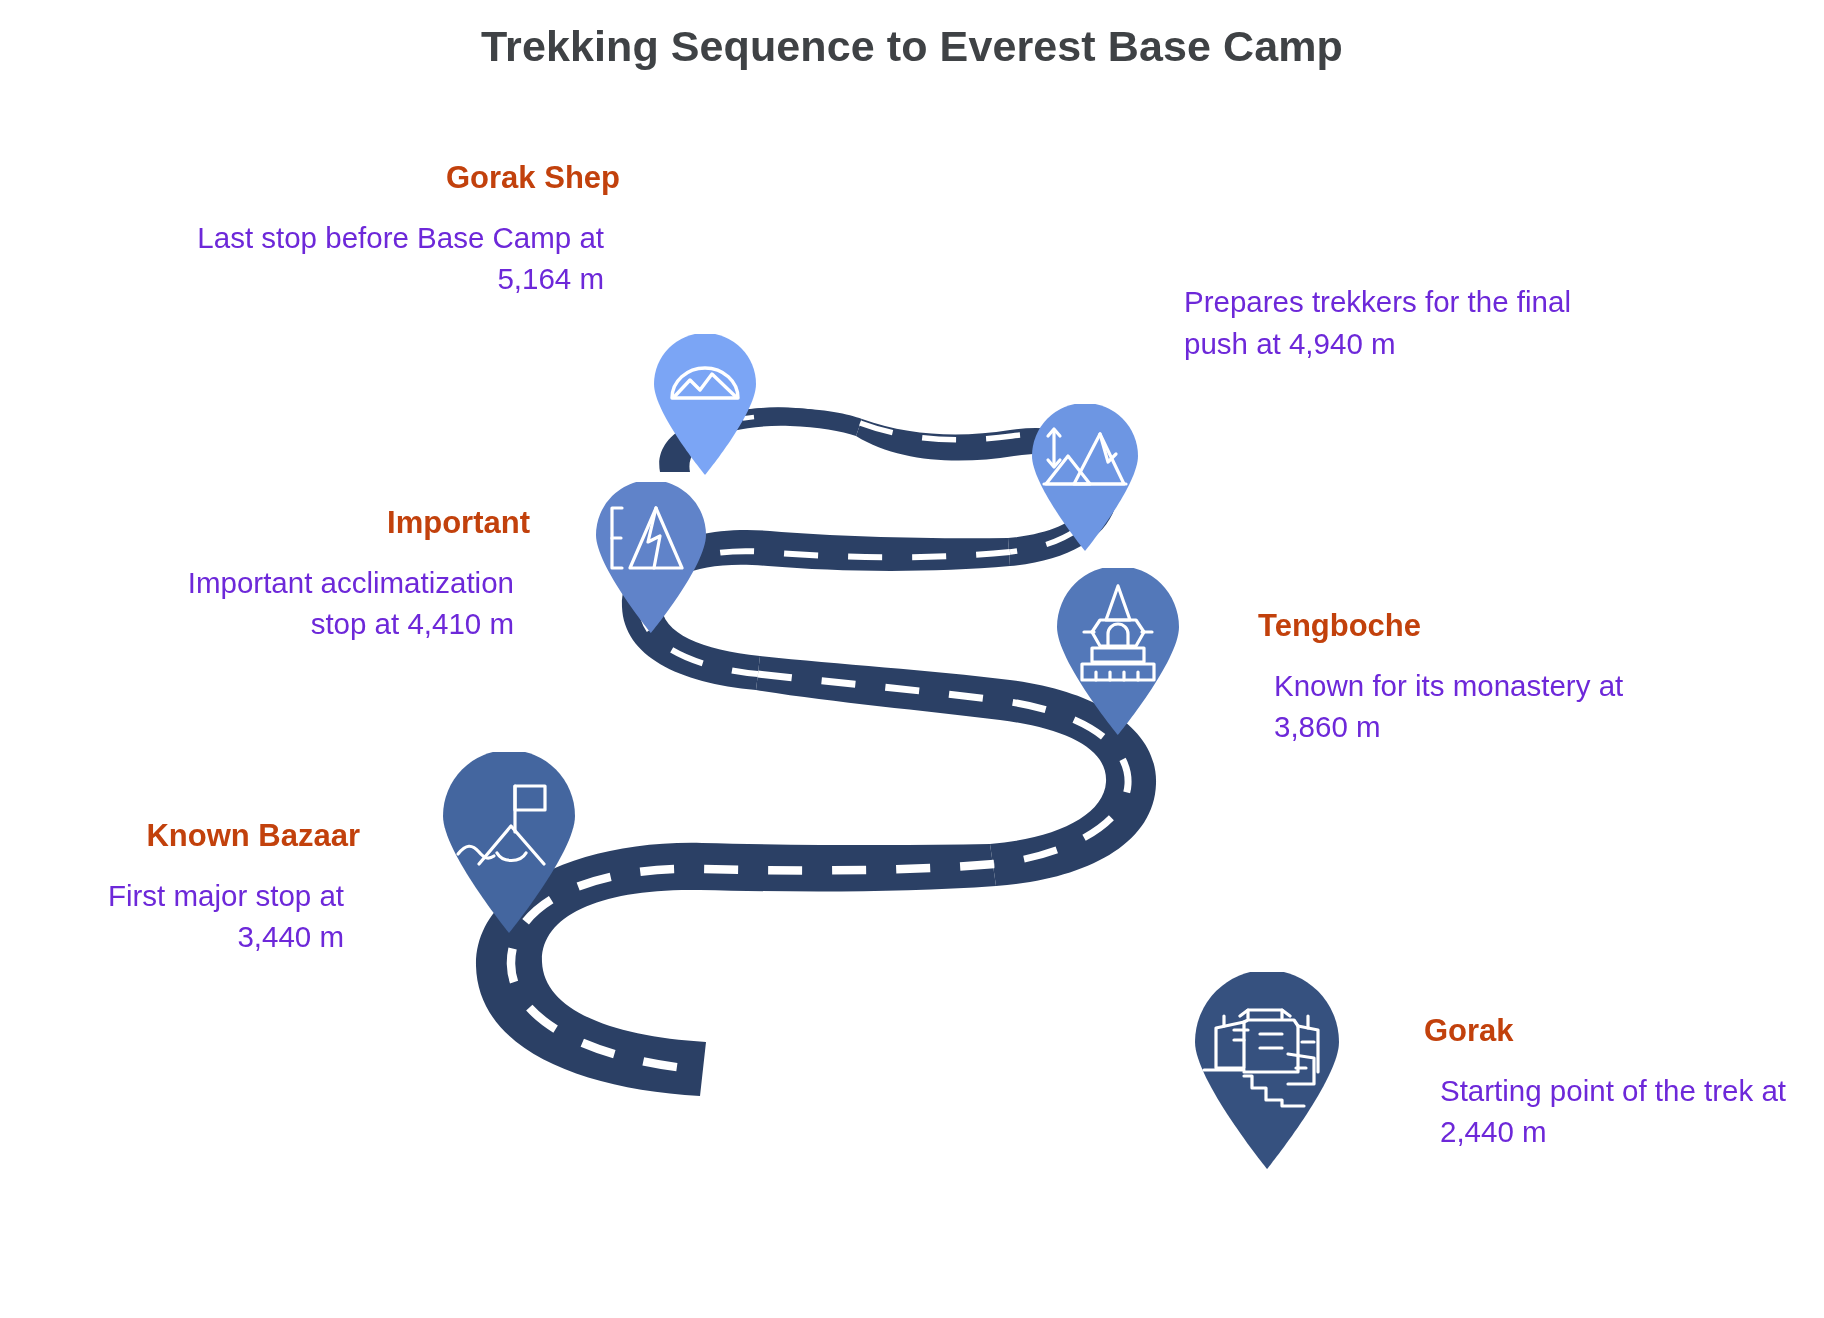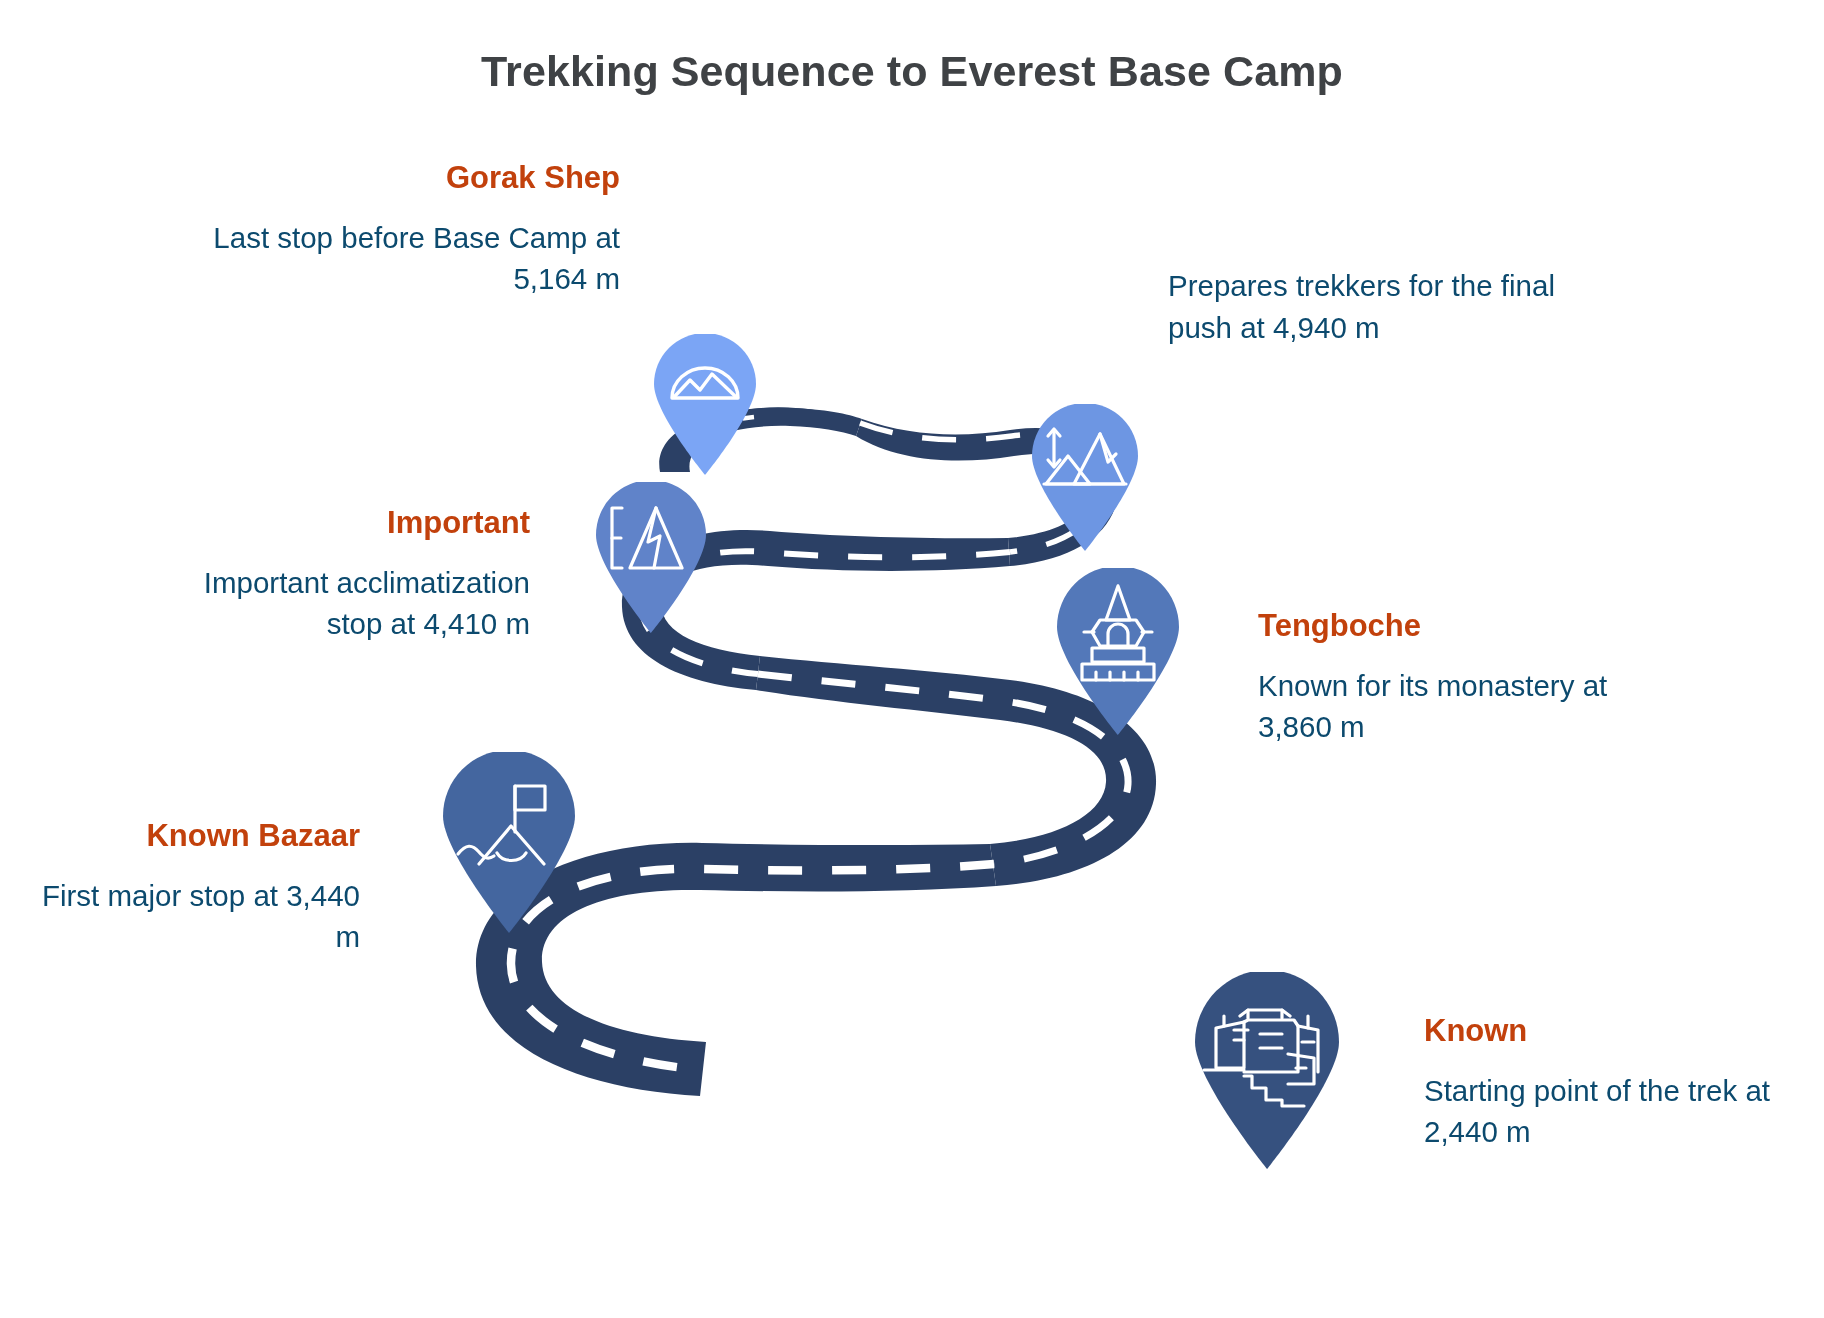--- a/index.html
+++ b/index.html
@@ -63,34 +63,34 @@
     font-size: 31px;
     font-weight: bold;
     color: #c2410c;
     line-height: 1.18;
     margin: 0 0 20px 0;
     white-space: nowrap;
   }
   .stop-label .stop-desc {
     font-size: 29.5px;
     font-weight: normal;
-    color: #0c4a6e;
+    color: #6d28d9;
     line-height: 1.42;
-    margin: 0;
+    margin: 16px;
   }
   .align-right { text-align: right; }
   .align-left  { text-align: left;  }
   .align-right .stop-name { width: 100%; }
 </style>
 </head>
 <body style="background: rgb(255, 255, 255);">
 
 <div id="infographic">
 
-  <div class="title" style="color: rgb(63, 66, 69); margin-top: 25px;">Trekking Sequence to Everest Base Camp</div>
+  <div class="title" style="color: rgb(63, 66, 69);">Trekking Sequence to Everest Base Camp</div>
 
   <svg class="road-layer" viewBox="0 0 1824 1318" xmlns="http://www.w3.org/2000/svg">
     <defs>
       <clipPath id="roadClip">
         <path d="
           M 818,416
           C 760,406 690,420 676,452
           C 662,486 700,504 760,508
           L 1010,508
           C 1090,508 1128,472 1108,444
@@ -375,17 +375,17 @@
     <div class="stop-name">Tengboche</div>
     <div class="stop-desc">Known for its monastery at 3,860 m</div>
   </div>
 
   <div class="stop-label align-right" style="left:30px; top:818px; width:330px;">
     <div class="stop-name">Known Bazaar</div>
     <div class="stop-desc">First major stop at 3,440 m</div>
   </div>
 
   <div class="stop-label align-left" style="left:1424px; top:1013px; width:380px;">
-    <div class="stop-name">Known</div>
+    <div class="stop-name">Gorak</div>
     <div class="stop-desc">Starting point of the trek at 2,440 m</div>
   </div>
 
 </div>
 
 </body></html>

